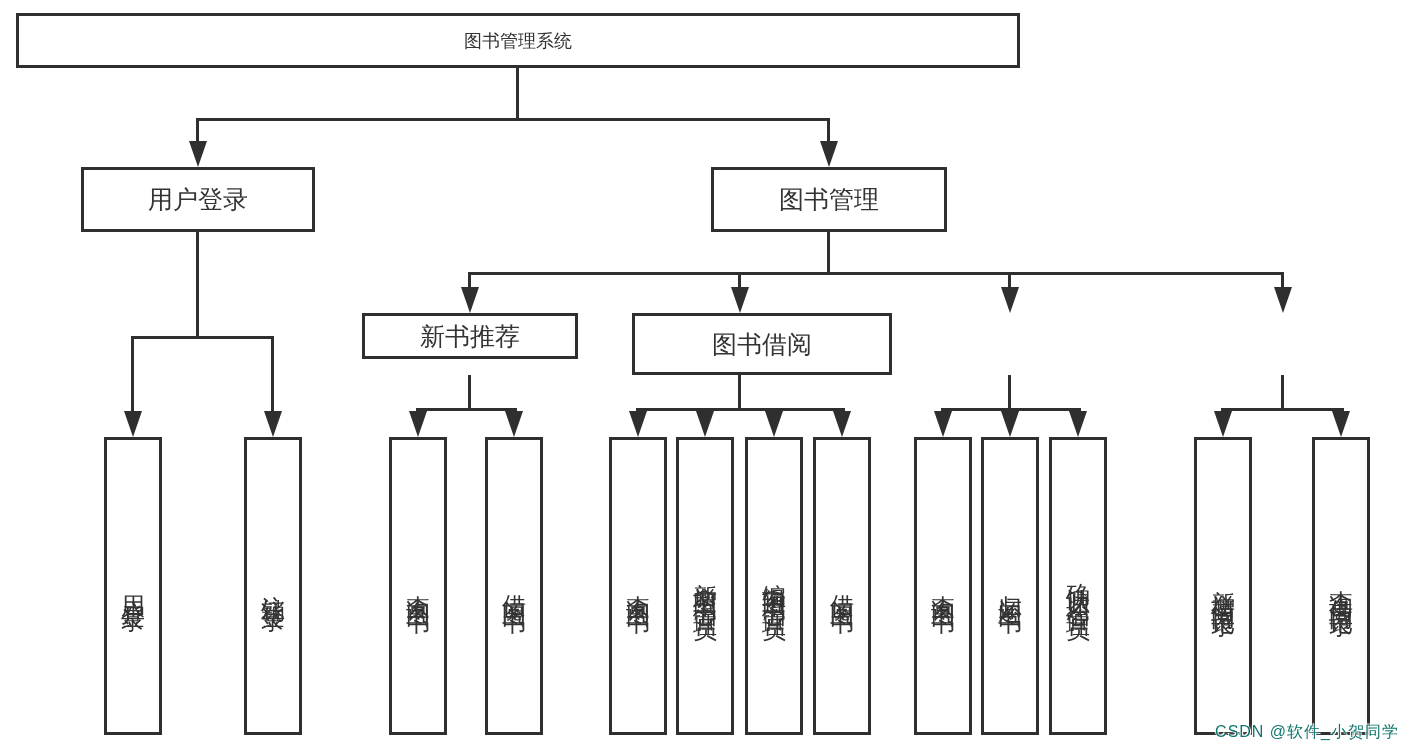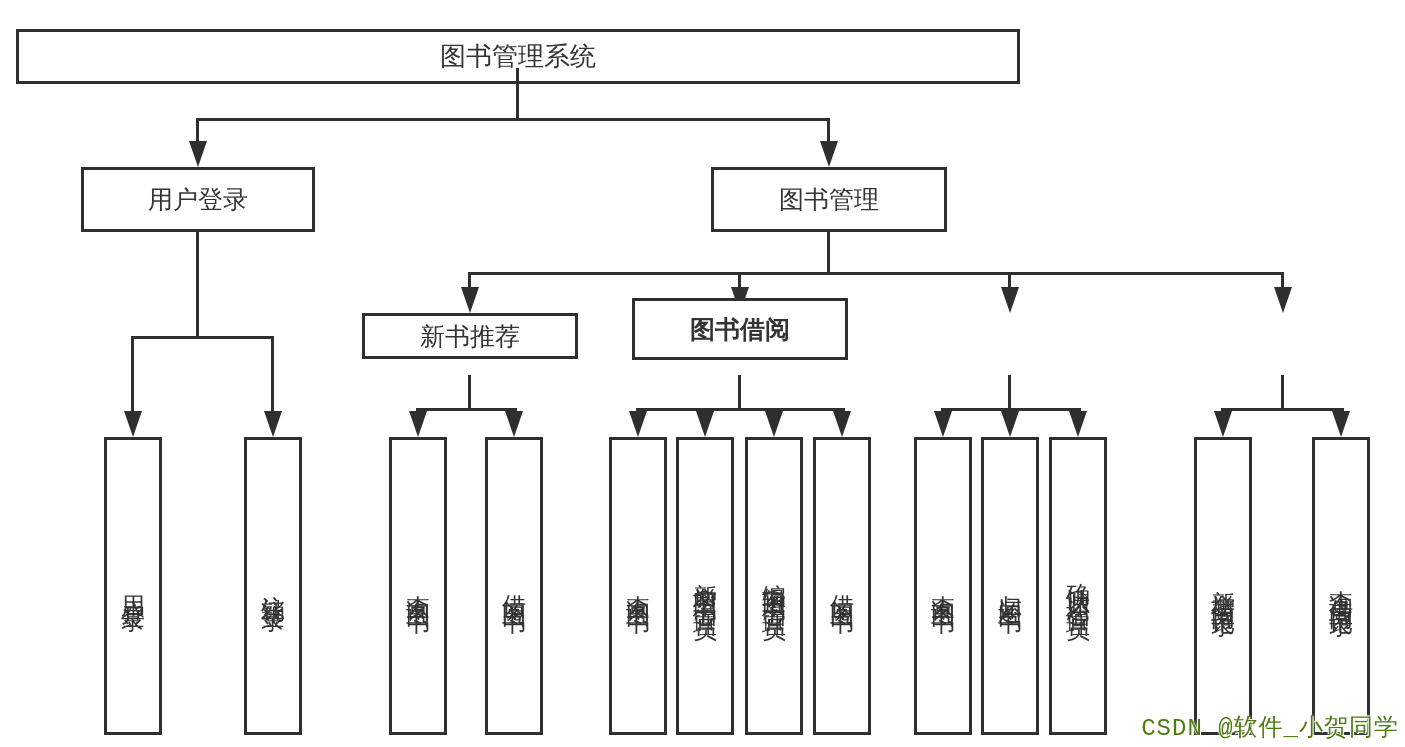--- a/index.html
+++ b/index.html
@@ -6,40 +6,39 @@
   .canvas{
     position:relative;width:1405px;height:747px;background:#ffffff;
     font-family:"Liberation Sans","DejaVu Sans",sans-serif;color:#333333;
     overflow:hidden;
   }
   .node{
     position:absolute;box-sizing:border-box;background:#ffffff;
     border:3px solid #2f2f2f;display:flex;align-items:center;justify-content:center;
     font-size:25px;color:#333333;white-space:nowrap;
   }
-  .node.root{font-size:26px;margin-top:16px;}
+  .node.root{font-size:18px;}
   .leaf{
     position:absolute;box-sizing:border-box;background:#ffffff;
     border:3px solid #2f2f2f;
     writing-mode:vertical-rl;text-orientation:mixed;
     text-align:center;line-height:52px;letter-spacing:5px;
     font-size:24px;color:#333333;
   }
   .vl{position:absolute;width:3px;background:#2f2f2f;}
   .hl{position:absolute;height:3px;background:#2f2f2f;}
   .arrow{
     position:absolute;width:0;height:0;
     border-left:9px solid transparent;border-right:9px solid transparent;
     border-top:26px solid #2f2f2f;
   }
   .watermark{
-    position:absolute;right:6px;bottom:4px;font-size:24px;color:#4d7c0f;
+    position:absolute;right:6px;bottom:4px;font-size:16px;color:#0f766e;
     letter-spacing:1px;
     text-shadow:-1px -1px 0 #ffffff,1px 1px 0 #ffffff,0 0 3px #ffffff;
-    font-family:Liberation Mono, monospace;
   }
 </style>
 </head>
 <body>
 
 <div class="canvas">
 
   <div class="node root" style="left:16px;top:13px;width:1004px;height:55px;">图书管理系统</div>
 
   <div class="vl" style="left:516px;top:68px;height:50px;"></div>
@@ -64,21 +63,21 @@
   <div class="vl" style="left:468px;top:272px;height:18px;"></div>
   <div class="vl" style="left:738px;top:272px;height:18px;"></div>
   <div class="vl" style="left:1008px;top:272px;height:18px;"></div>
   <div class="vl" style="left:1281px;top:272px;height:18px;"></div>
   <div class="arrow" style="left:461px;top:287px;"></div>
   <div class="arrow" style="left:731px;top:287px;"></div>
   <div class="arrow" style="left:1001px;top:287px;"></div>
   <div class="arrow" style="left:1274px;top:287px;"></div>
 
   <div class="node" style="left:362px;top:313px;width:216px;height:46px;">新书推荐</div>
-  <div class="node" style="left:632px;top:298px;width:216px;height:62px;font-weight:bold;">图书借阅</div>
+  <div class="node" style="left:632px;top:313px;width:260px;height:62px;">图书借阅</div>
 
   <div class="vl" style="left:468px;top:375px;height:33px;"></div>
   <div class="hl" style="left:416px;top:408px;width:101px;"></div>
   <div class="arrow" style="left:409px;top:411px;"></div>
   <div class="arrow" style="left:505px;top:411px;"></div>
 
   <div class="vl" style="left:738px;top:375px;height:33px;"></div>
   <div class="hl" style="left:636px;top:408px;width:209px;"></div>
   <div class="arrow" style="left:629px;top:411px;"></div>
   <div class="arrow" style="left:696px;top:411px;"></div>

